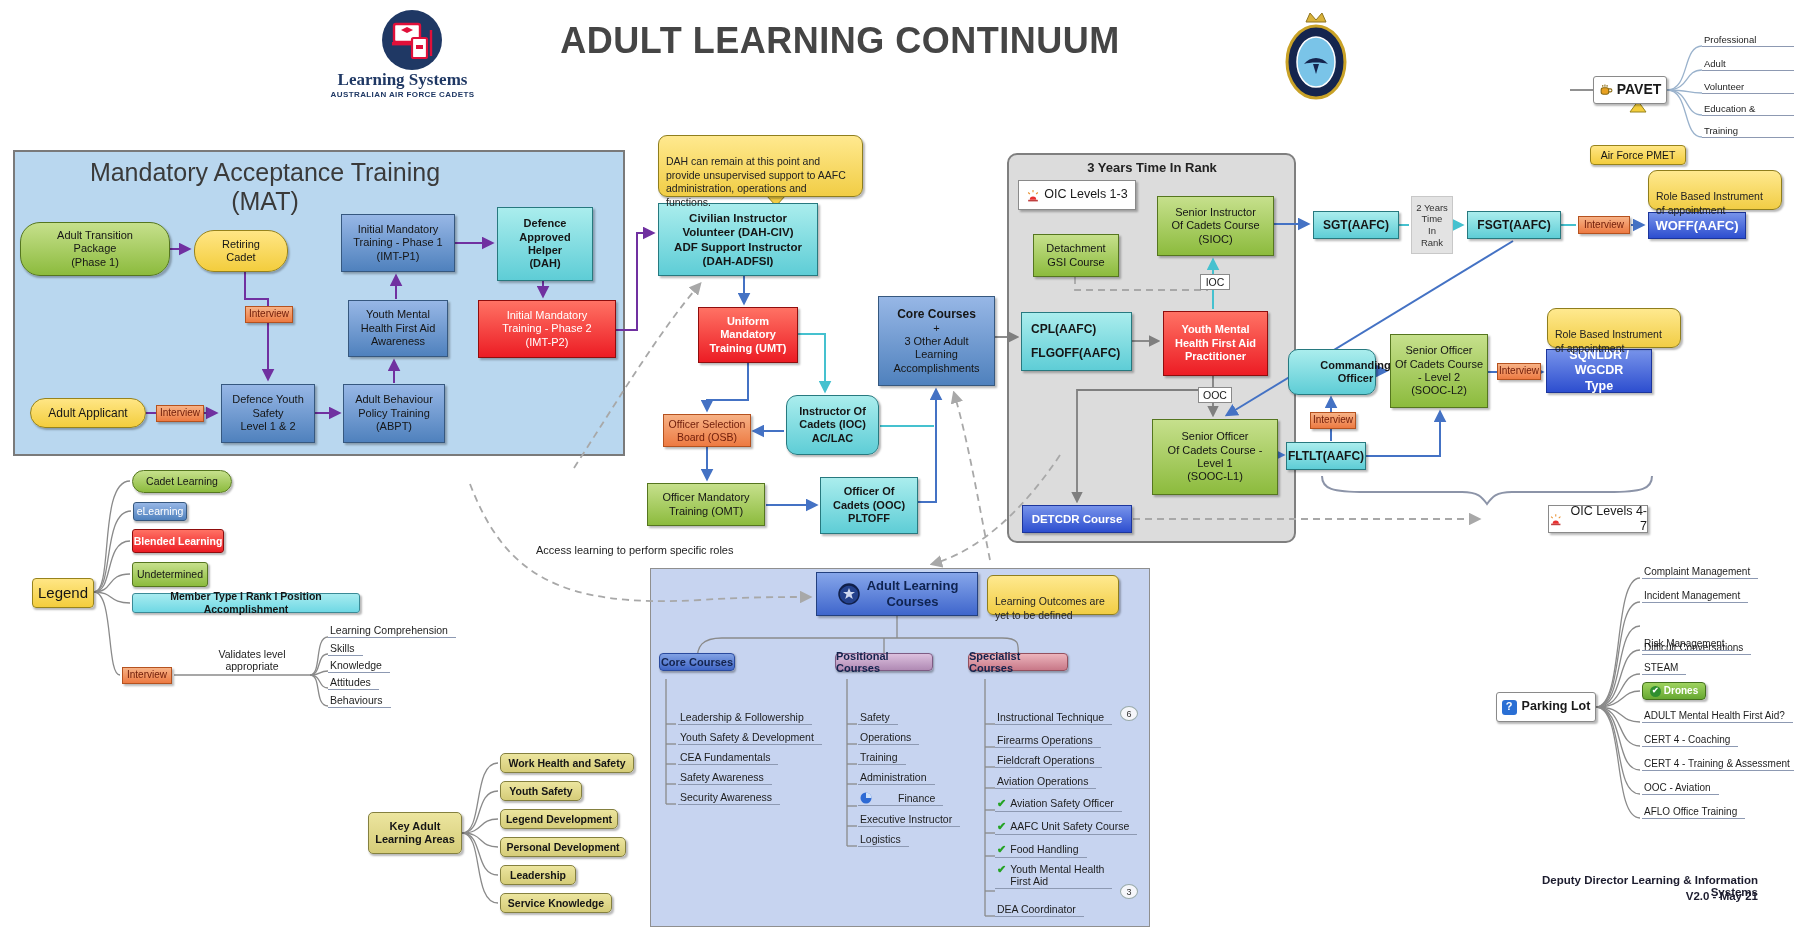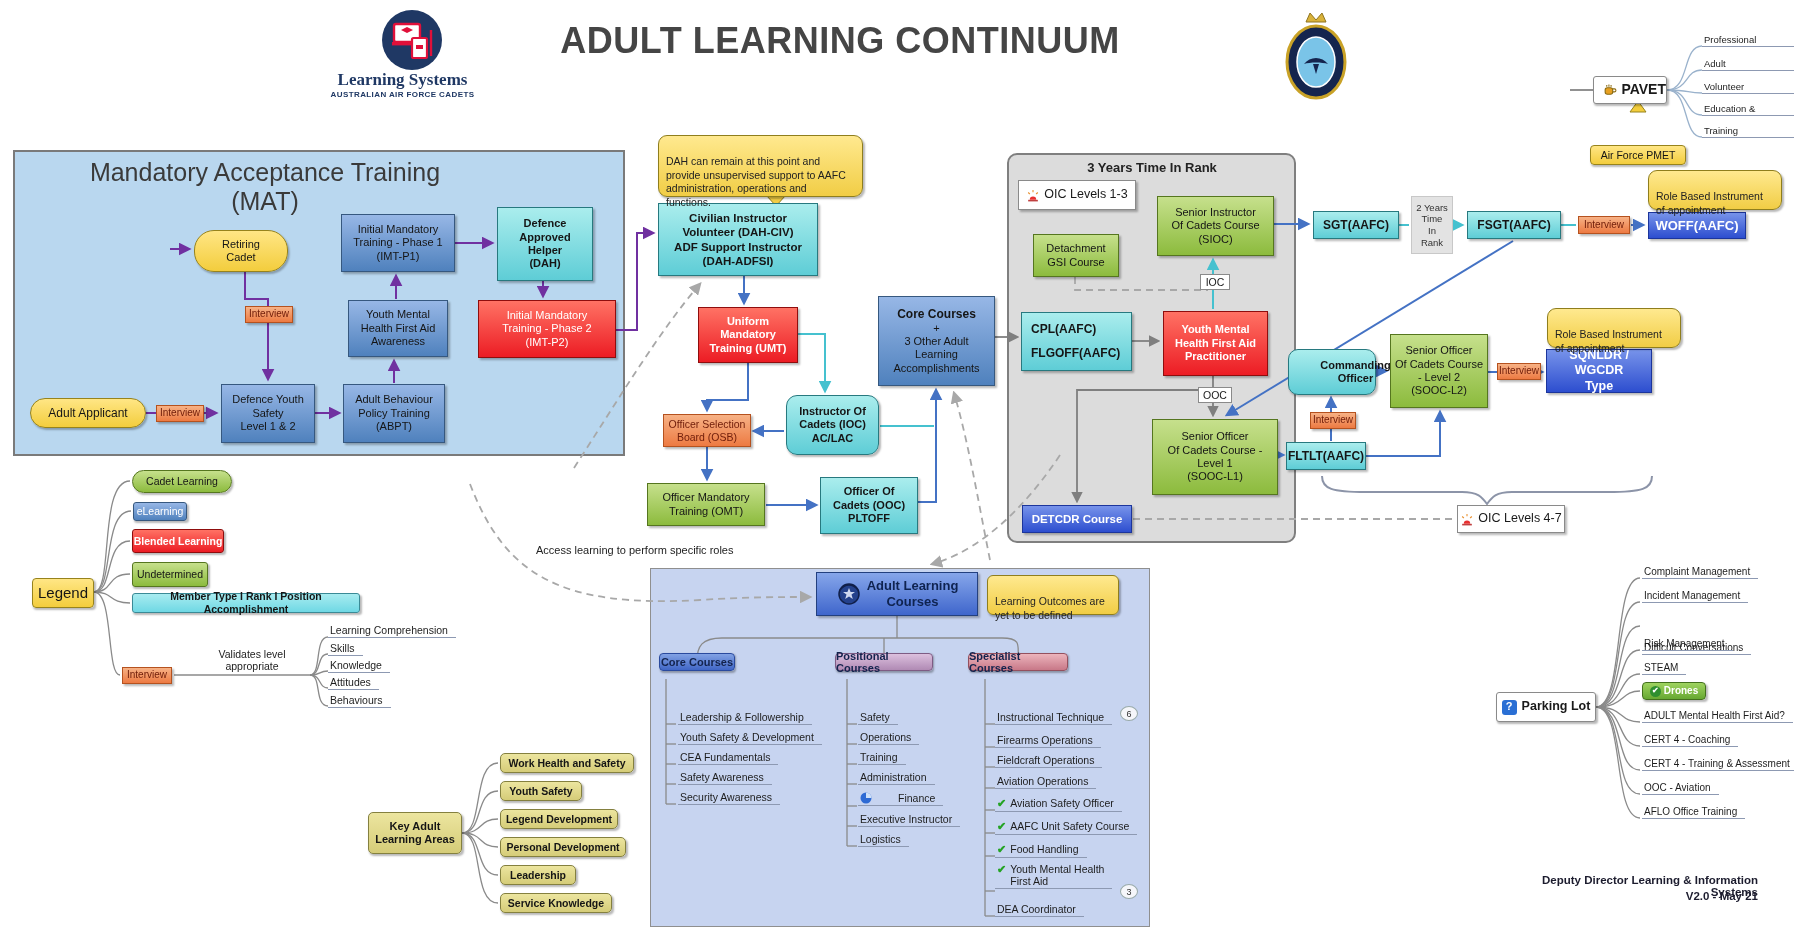--- a/index.html
+++ b/index.html
@@ -215,40 +215,43 @@
   <div class="titletext" style="left:540px;top:20px;width:600px;text-align:center;font-size:36px;font-weight:bold;letter-spacing:.5px;">ADULT LEARNING CONTINUUM</div>
 
   <svg style="position:absolute;left:1280px;top:8px;z-index:2" width="72" height="96">
     <path d="M26,14 L30,5 L36,12 L42,5 L46,14 Z" fill="#d9b23a" stroke="#8f7420" stroke-width="1"></path>
     <ellipse cx="36" cy="54" rx="29" ry="36" fill="#15254e" stroke="#c9a227" stroke-width="3"></ellipse>
     <ellipse cx="36" cy="54" rx="19" ry="25" fill="#7ac4e8" stroke="#ffffff" stroke-width="1.5"></ellipse>
     <path d="M24,56 C30,48 42,48 48,56 C42,54 30,54 24,56 Z" fill="#15254e"></path>
     <path d="M33,56 L36,66 L39,56 Z" fill="#15254e"></path>
   </svg>
 
-  <div class="node whitebox b" style="left:1593px;top:76px;width:74px;height:28px;font-size:14px;border-radius:3px;justify-content:flex-end;">
+  <div class="node whitebox b" style="left:1593px;top:76px;width:74px;height:28px;font-size:14px;border-radius:3px;">
     <svg width="14" height="13" viewBox="0 0 13 12" style="margin-right:4px">
         <rect x="2" y="3.5" width="7" height="6" rx="2" fill="#e8a020" stroke="#8a6a10"></rect>
         <path d="M9 4.5h1.6a1.4 1.4 0 0 1 0 2.8H9" fill="none" stroke="#8a6a10"></path>
         <line x1="3.5" y1="1" x2="3.5" y2="2.6" stroke="#8a6a10"></line>
         <line x1="5.5" y1="0.5" x2="5.5" y2="2.6" stroke="#8a6a10"></line>
         <line x1="7.5" y1="1" x2="7.5" y2="2.6" stroke="#8a6a10"></line>
       </svg>
     <span>PAVET</span>
   </div>
   <div class="node yellow" style="left:1590px;top:112px;width:96px;height:20px;font-size:10.5px;border-radius:4px;margin-top:33px;"><span>Air Force PMET</span></div>
   <div class="mm" style="left:1702px;top:34px;font-size:9.5px;width:86px;">Professional</div>
   <div class="mm" style="left:1702px;top:58px;font-size:9.5px;width:86px;">Adult</div>
   <div class="mm" style="left:1702px;top:81px;font-size:9.5px;width:86px;">Volunteer</div>
   <div class="mm" style="left:1702px;top:103px;font-size:9.5px;width:86px;">Education &amp;</div>
   <div class="mm" style="left:1702px;top:125px;font-size:9.5px;width:86px;">Training</div>
 
   <div class="panel" style="left:13px;top:150px;width:612px;height:306px;background:#b9d7ef;border:2px solid #7a7a7a;"></div>
   <div class="titletext" style="left:65px;top:158px;width:400px;text-align:center;font-size:25px;color:#3a3a3a;">Mandatory Acceptance Training (MAT)</div>
 
+  <div class="node green pill" style="left:20px;top:222px;width:150px;height:54px;">Adult Transition
+Package
+(Phase 1)</div>
   <div class="node yellow pill" style="left:194px;top:230px;width:94px;height:42px;">Retiring
 Cadet</div>
   <div class="node orange" style="left:245px;top:306px;width:48px;height:17px;">Interview</div>
   <div class="node blue" style="left:341px;top:214px;width:114px;height:58px;">Initial Mandatory
 Training - Phase 1
 (IMT-P1)</div>
   <div class="node teal b" style="left:497px;top:207px;width:96px;height:74px;">Defence
 Approved
 Helper
 (DAH)</div>
@@ -348,21 +351,21 @@
 Of Cadets Course
 - Level 2
 (SOOC-L2)</div>
   <div class="node orange" style="left:1497px;top:363px;width:44px;height:17px;">Interview</div>
   <div class="notebox" style="left:1547px;top:308px;width:134px;height:40px;">Role Based Instrument
 of appointment</div>
   <div class="node royal" style="left:1546px;top:349px;width:106px;height:44px;font-size:12.5px;">SQNLDR / WGCDR
 Type</div>
   <div class="node orange" style="left:1310px;top:412px;width:46px;height:17px;">Interview</div>
   <div class="node teal b" style="left:1286px;top:442px;width:80px;height:28px;font-size:12px;">FLTLT(AAFC)</div>
-  <div class="node whitebox" style="left:1457px;top:505px;width:108px;height:28px;font-size:12.5px;">
+  <div class="node whitebox" style="left:1548px;top:505px;width:100px;height:28px;font-size:12.5px;text-align:right;">
     <svg width="14" height="13" viewBox="0 0 13 12" style="margin-right:4px">
         <path d="M2 10h9v1.5H2z" fill="#c04040"></path>
         <path d="M3.5 10a3 3 0 0 1 6 0z" fill="#e83030"></path>
         <g stroke="#e89030" stroke-width="1">
           <line x1="6.5" y1="1" x2="6.5" y2="3"></line>
           <line x1="2" y1="3.2" x2="3.6" y2="4.6"></line>
           <line x1="11" y1="3.2" x2="9.4" y2="4.6"></line>
         </g>
       </svg>
     <span>OIC Levels 4-7</span>

